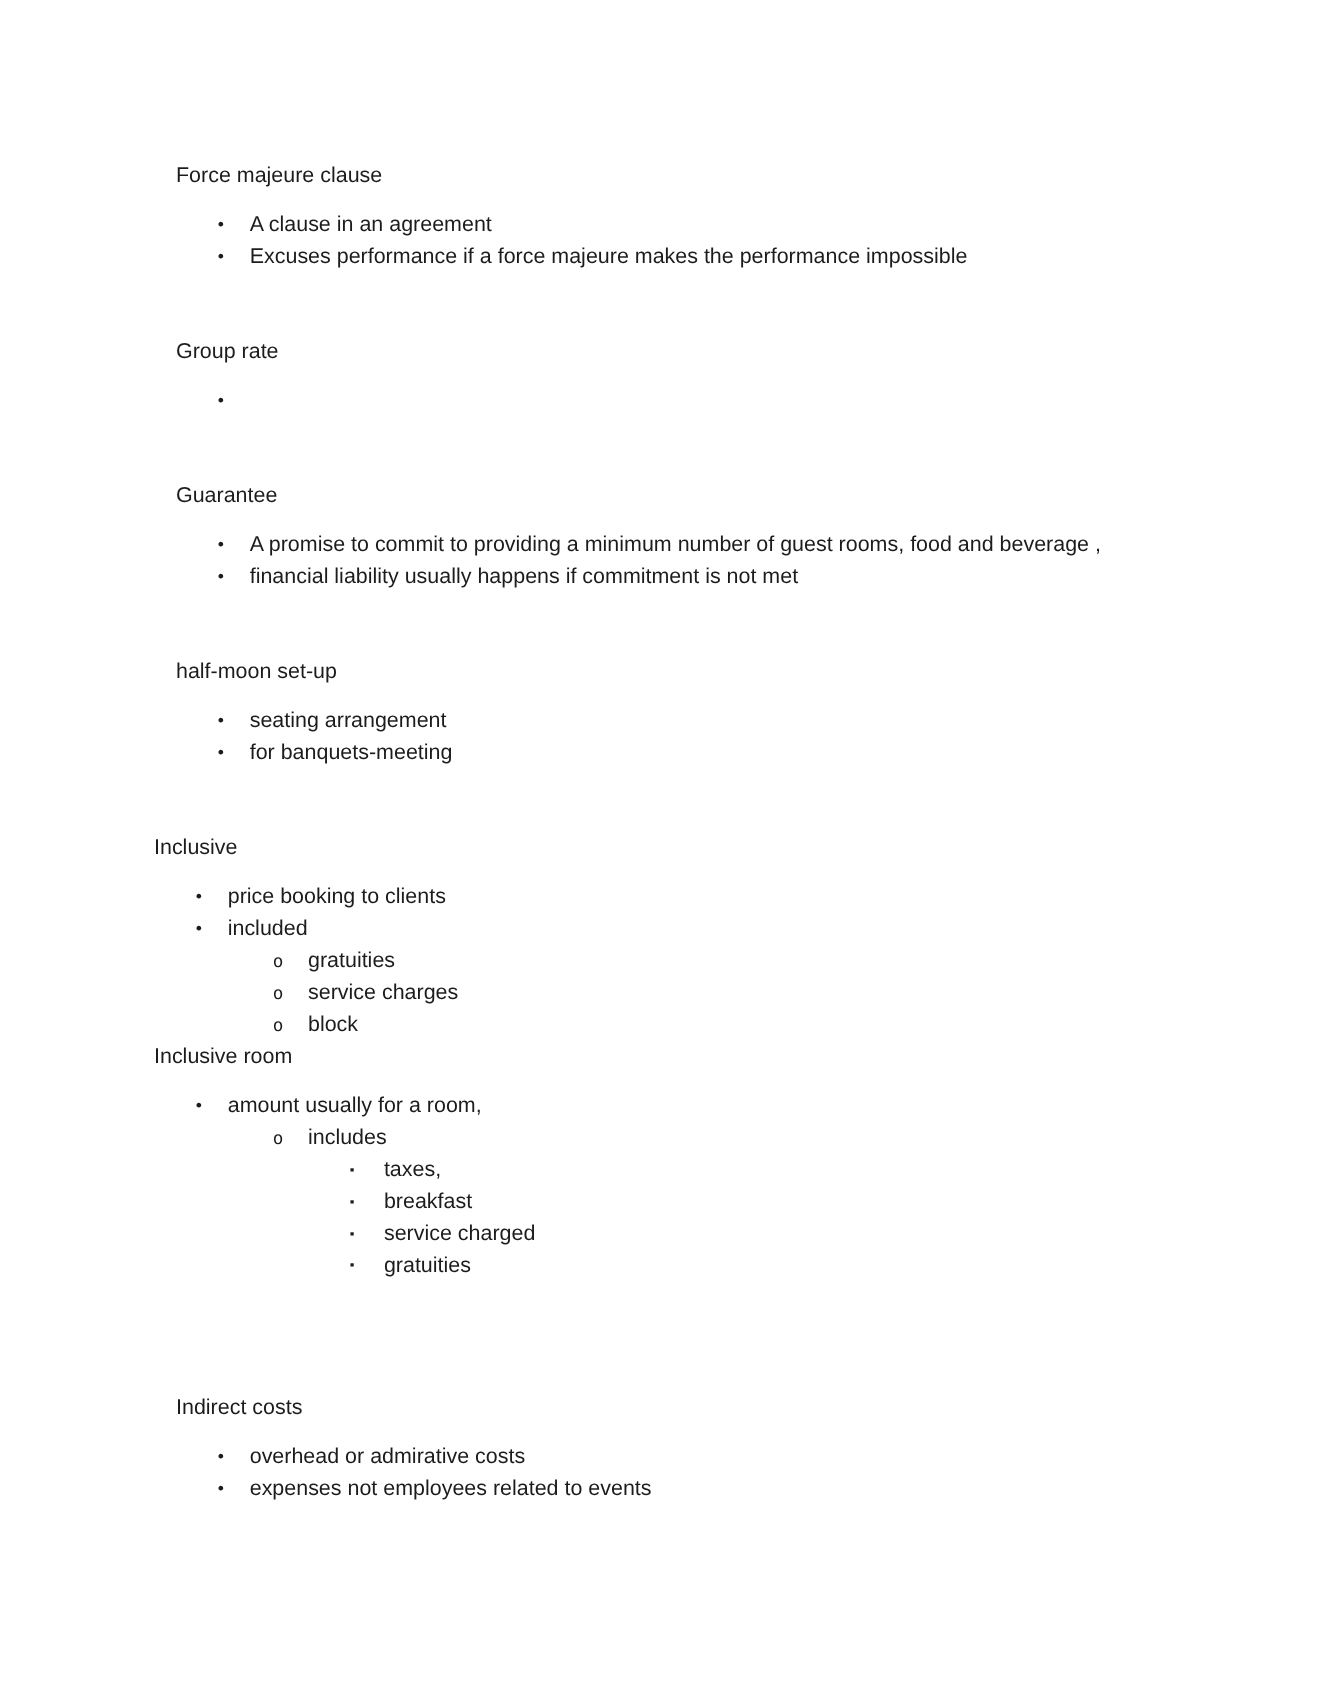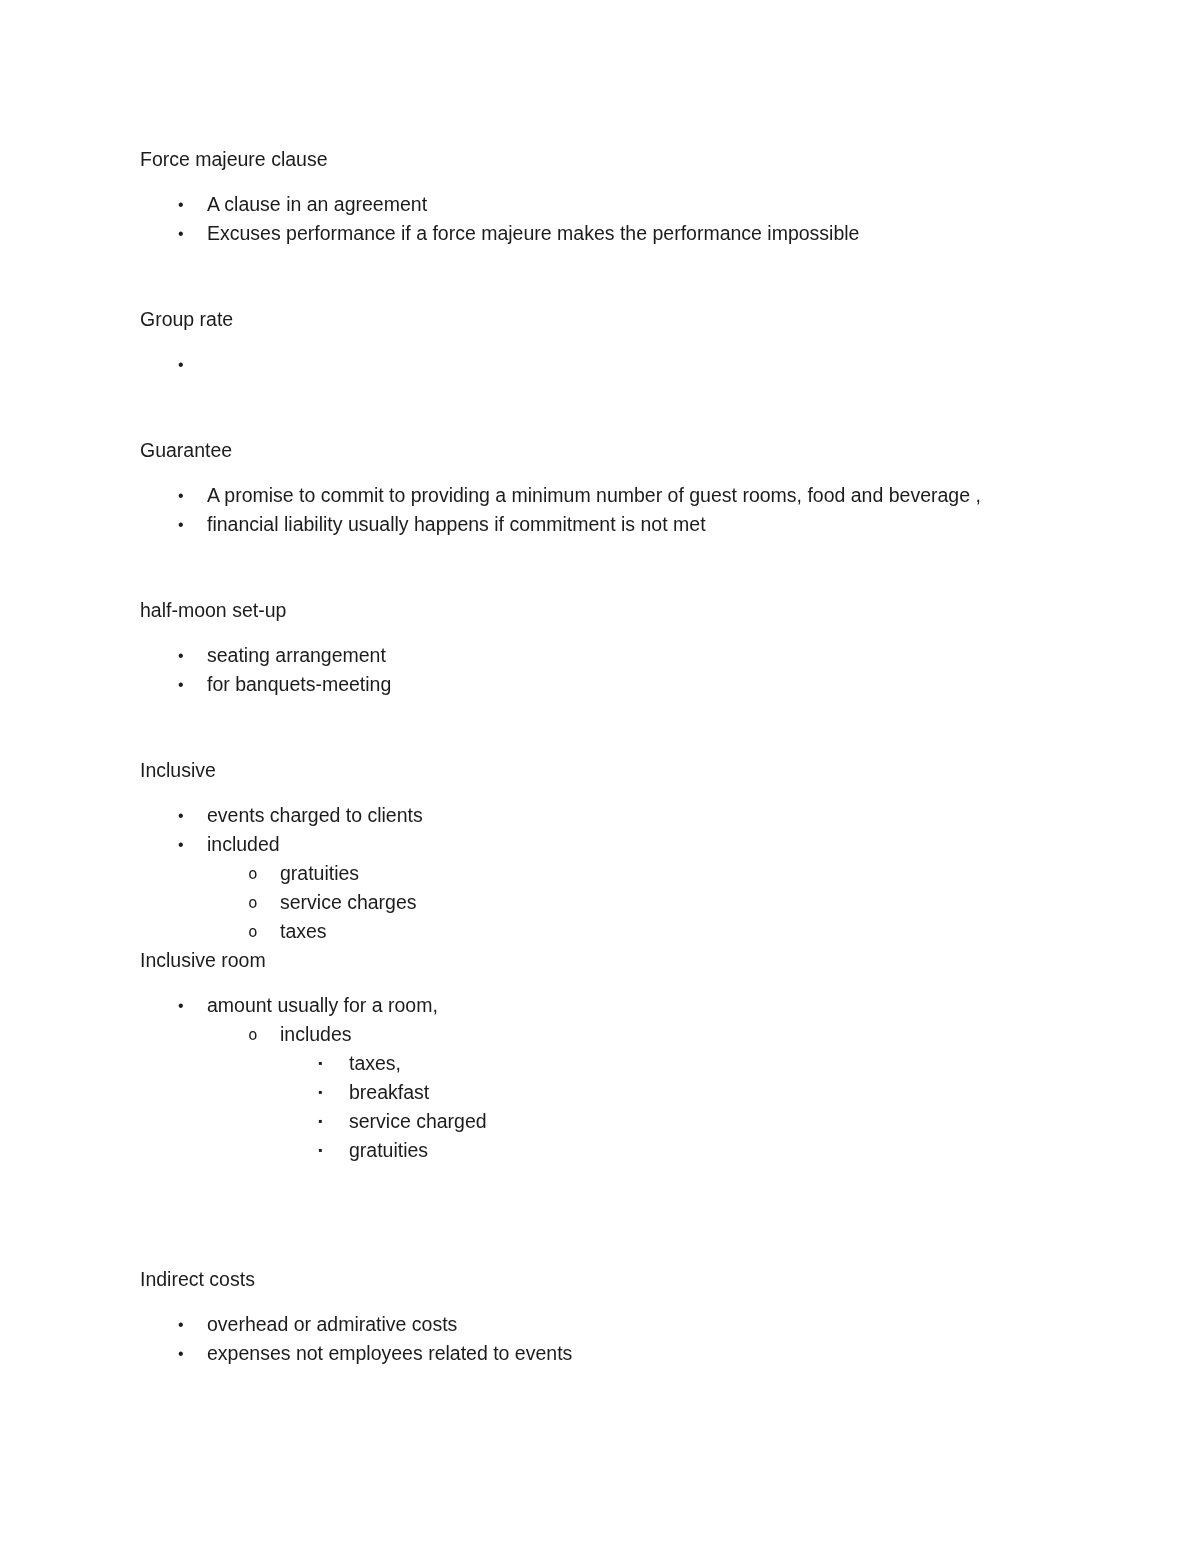--- a/index.html
+++ b/index.html
@@ -16,21 +16,21 @@
   .doc {
     box-sizing: border-box;
     width: 1200px;
     height: 1553px;
     padding: 145px 90px 0 140px;
     color: #1c1c1c;
     font-size: 19.5px;
     line-height: 29px;
   }
   .section { margin: 0; }
-  .sec-normal { margin-bottom: 57px; }
+  .sec-normal { margin-bottom: 57px; margin-left: 20px; }
   .sec-none   { }
   .sec-large  { margin-bottom: 100px; }
   .term {
     margin: 0 0 16px 0;
     font-weight: 400;
   }
   .item {
     display: flex;
     align-items: flex-start;
   }
@@ -90,37 +90,37 @@
       </div>
       <div class="item l1">
         <span class="marker">•</span>
         <span class="item-text">for banquets-meeting</span>
       </div>
     </div>
     <div class="section sec-none">
       <div class="term">Inclusive</div>
       <div class="item l1">
         <span class="marker">•</span>
-        <span class="item-text">events charged to clients</span>
+        <span class="item-text">price booking to clients</span>
       </div>
       <div class="item l1">
         <span class="marker">•</span>
         <span class="item-text">included</span>
       </div>
       <div class="item l2">
         <span class="marker">o</span>
         <span class="item-text">gratuities</span>
       </div>
       <div class="item l2">
         <span class="marker">o</span>
         <span class="item-text">service charges</span>
       </div>
       <div class="item l2">
         <span class="marker">o</span>
-        <span class="item-text">taxes</span>
+        <span class="item-text">block</span>
       </div>
     </div>
     <div class="section sec-large">
       <div class="term">Inclusive room</div>
       <div class="item l1">
         <span class="marker">•</span>
         <span class="item-text">amount usually for a room,</span>
       </div>
       <div class="item l2">
         <span class="marker">o</span>

